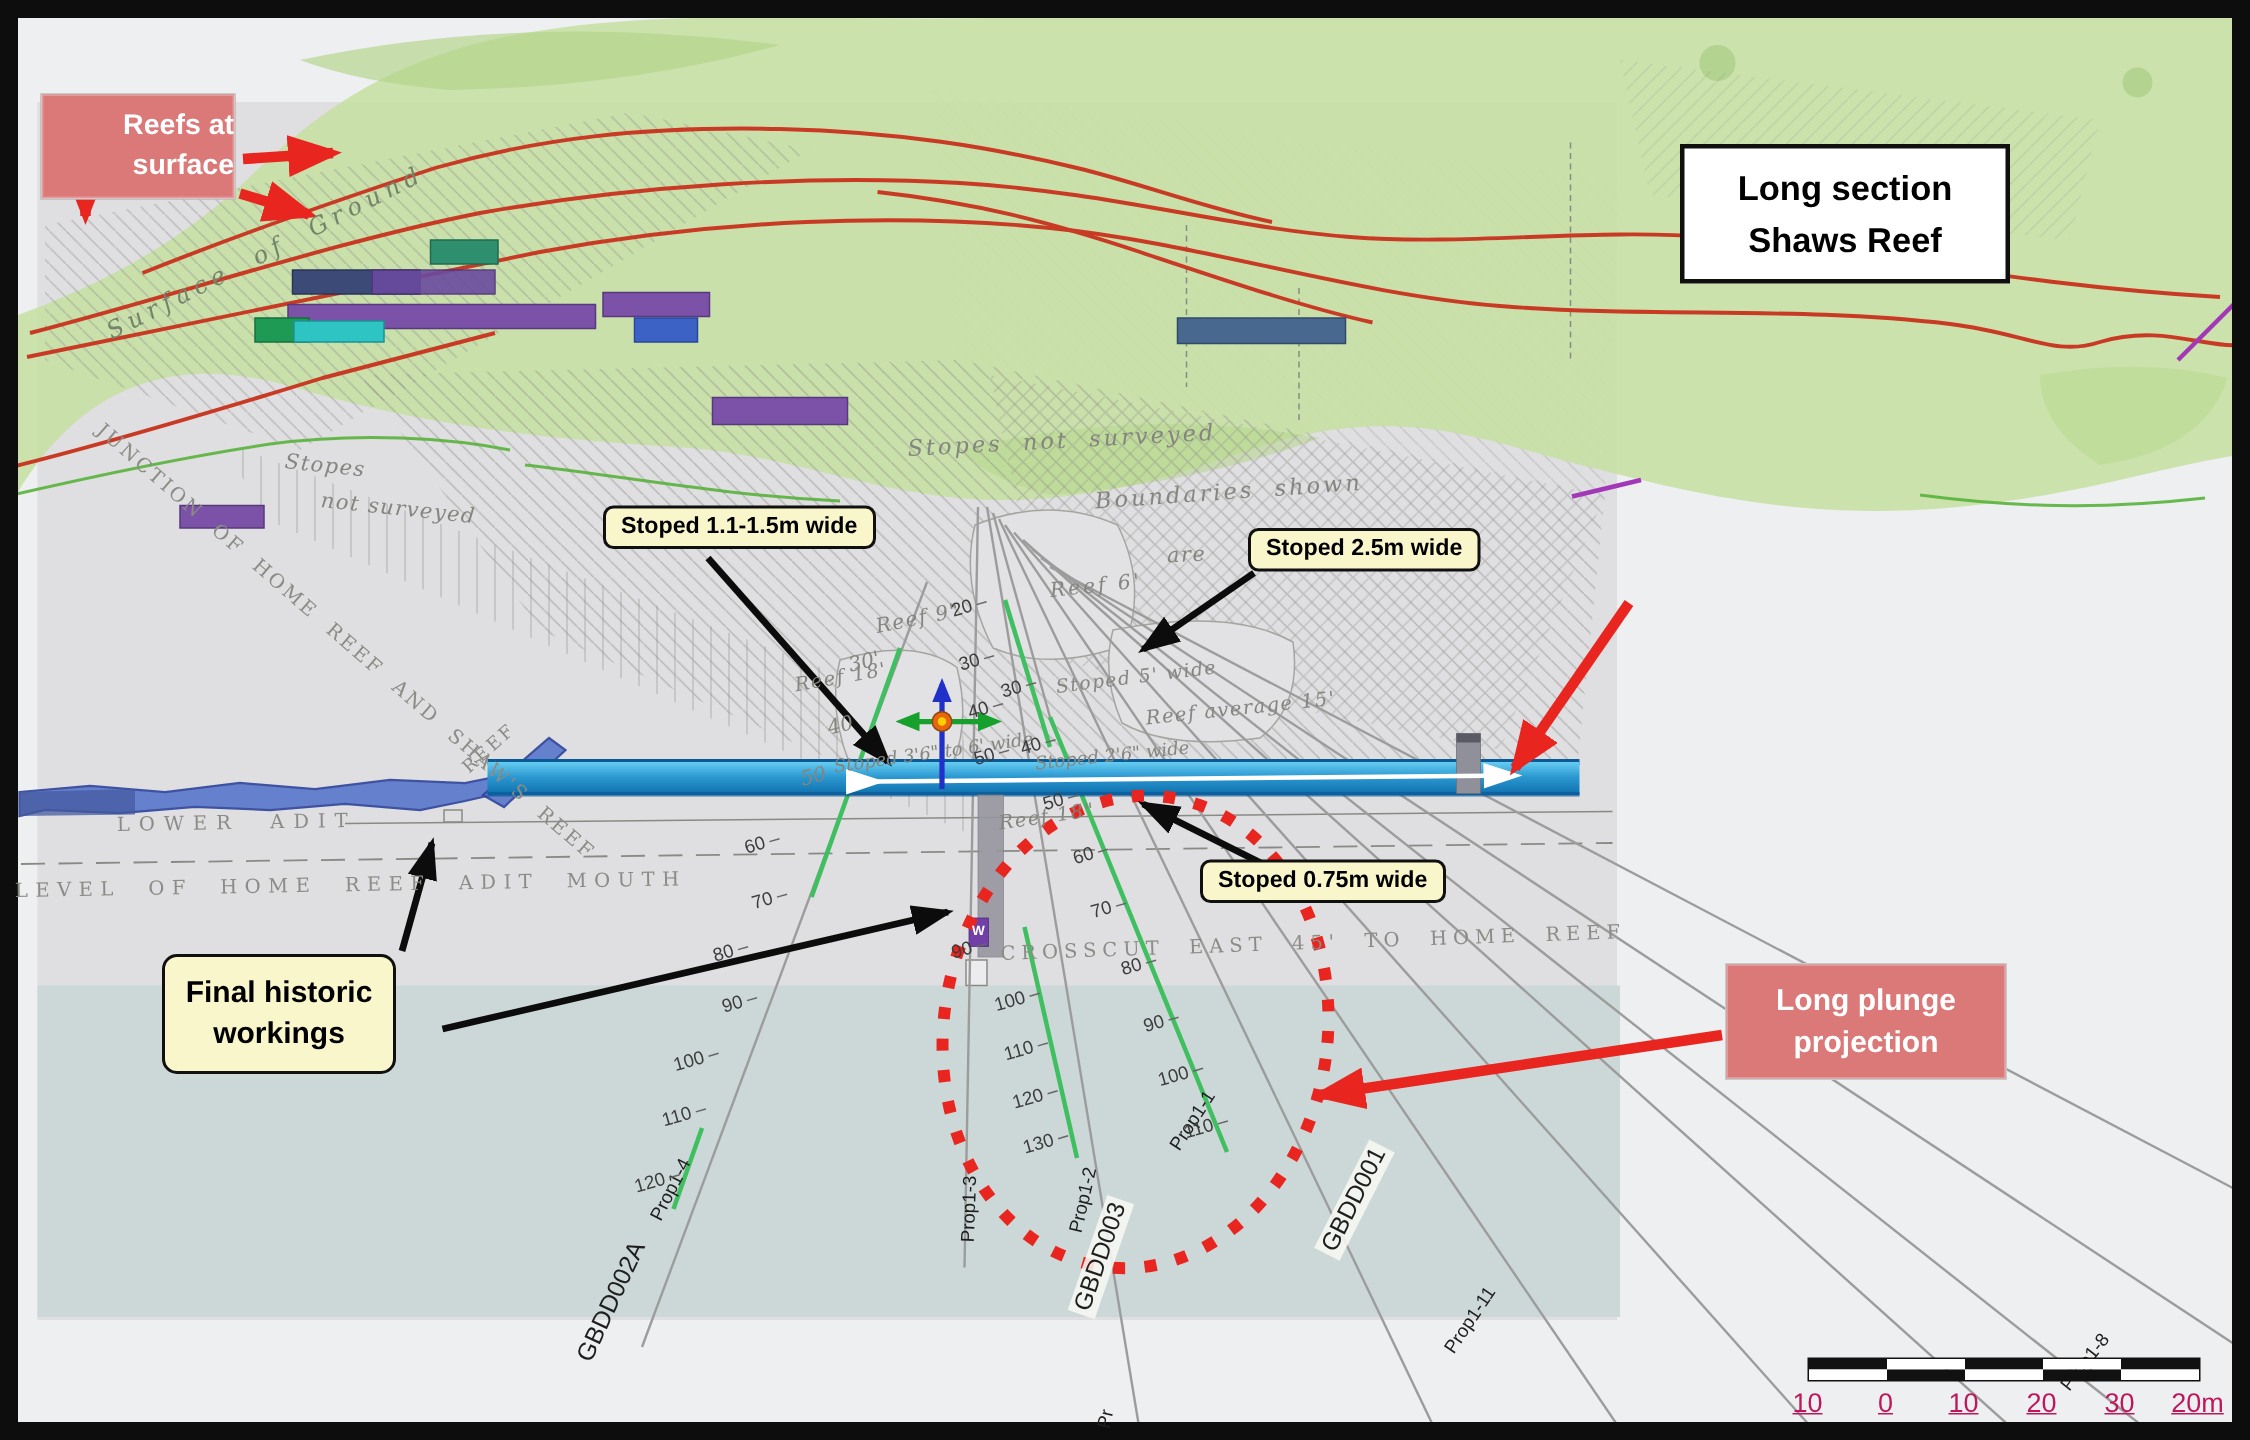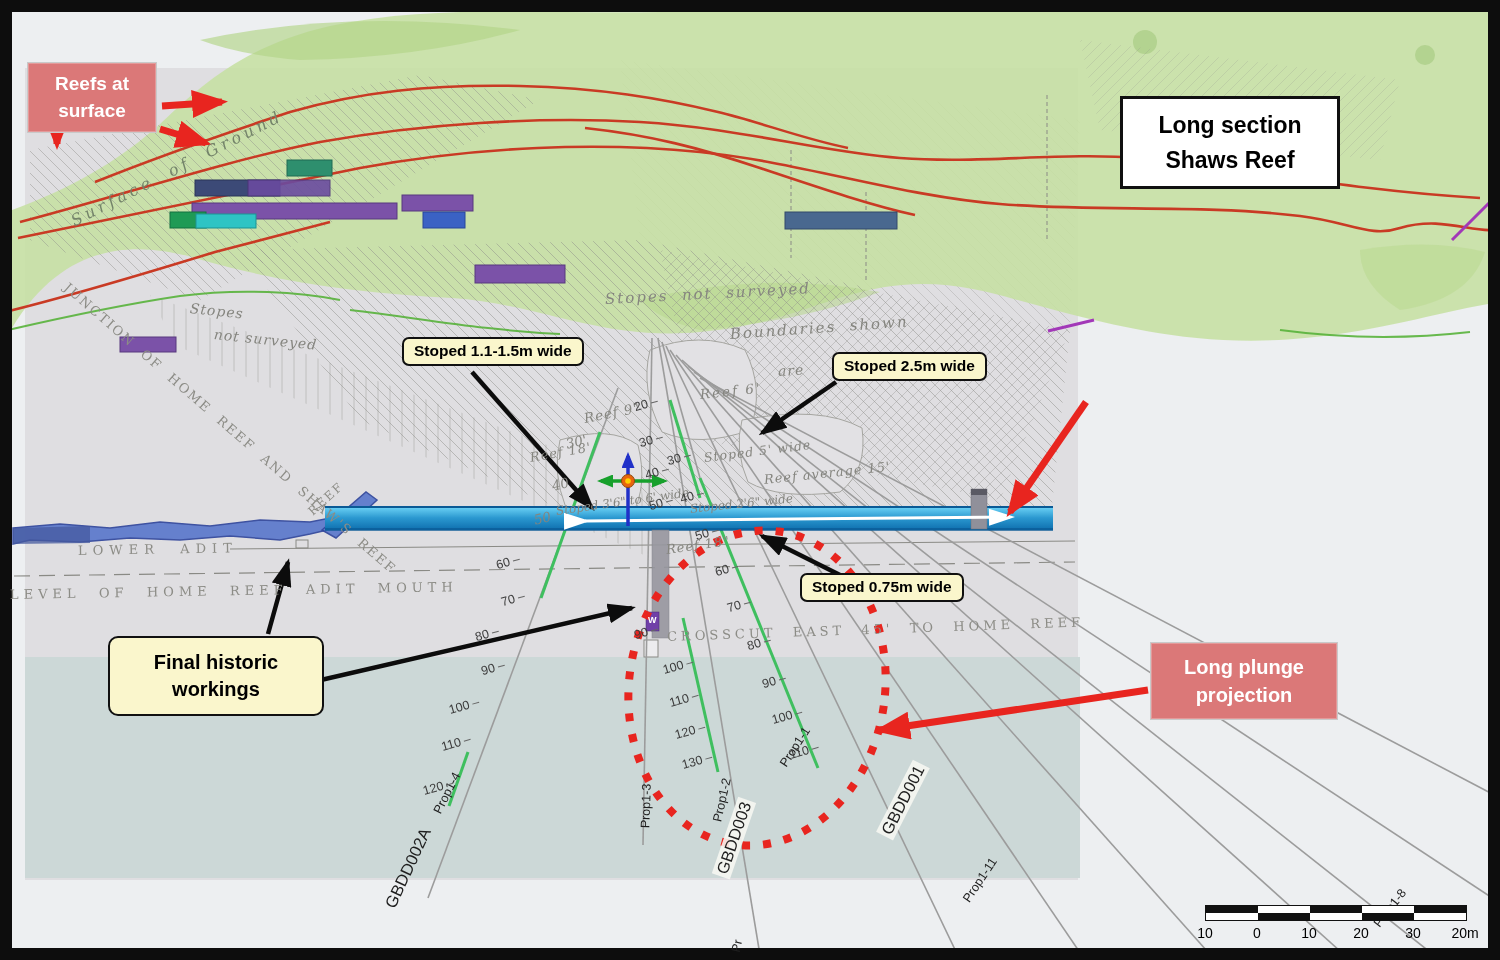--- a/index.html
+++ b/index.html
@@ -14,29 +14,29 @@
   .dm{font-family:"Liberation Sans",sans-serif;color:#3c3c3c;}
   .dm::after{content:"";display:inline-block;width:7px;height:1px;background:#666;
              margin-left:3px;vertical-align:middle;}
   .dl{font-family:"Liberation Sans",sans-serif;color:#1e1e1e;}
   .dlbg{background:rgba(247,247,243,.88);padding:0 3px;}
   .red-label{position:absolute;background:#db7878;color:#fff;font-weight:bold;text-align:center;
              border:1px solid #c9c9c9;line-height:1.4;box-shadow:0 0 0 1px rgba(255,255,255,.25) inset;}
   .callout{position:absolute;background:#faf6cc;border:2px solid #101010;border-radius:7px;
            font-weight:bold;color:#000;font-size:15.5px;padding:3px 10px 4px;white-space:nowrap;}
   .callout.big{font-size:20px;white-space:normal;width:152px;text-align:center;
-               padding:11px 30px;border-radius:10px;border-width:2.5px;line-height:1.35;}
+               padding:11px 0;border-radius:10px;border-width:2.5px;line-height:1.35;}
   #title-box{position:absolute;left:1120px;top:96px;width:214px;background:#fff;
              border:3px solid #101010;text-align:center;font-weight:bold;font-size:23px;
              color:#000;padding:9px 0;line-height:1.5;}
   #scalebar{position:absolute;left:1205px;top:903px;width:262px;height:44px;}
   #sb-bar{position:absolute;left:0;top:2px;width:260px;height:14px;border:1px solid #111;
           display:flex;flex-wrap:wrap;}
   .sb-cell{width:52px;height:7px;box-sizing:border-box;}
-  .sb-lab{position:absolute;top:22px;transform:translateX(-50%);font-size:14px;color:#000000;}
+  .sb-lab{position:absolute;top:22px;transform:translateX(-50%);font-size:18px;color:#be185d;text-decoration:underline;}
 </style>
 </head>
 <body>
 
 <div id="stage">
 
 <svg width="1500" height="960" viewBox="0 0 1500 960">
   <defs>
     <pattern id="hatch1" width="11" height="11" patternUnits="userSpaceOnUse">
       <path d="M0,11 L11,0" stroke="#8f8f8a" stroke-width="1"></path>
@@ -272,21 +272,21 @@
       <span class="float dm" style="left: 804px; top: 751px; font-size: 12.5px; transform: translate(-50%, -50%) rotate(-16deg);">110</span>
       <span class="float dm" style="left: 508px; top: 562px; font-size: 12.5px; transform: translate(-50%, -50%) rotate(-16deg);">60</span>
       <span class="float dm" style="left: 513px; top: 599px; font-size: 12.5px; transform: translate(-50%, -50%) rotate(-16deg);">70</span>
       <span class="float dm" style="left: 487px; top: 634px; font-size: 12.5px; transform: translate(-50%, -50%) rotate(-16deg);">80</span>
       <span class="float dm" style="left: 493px; top: 668px; font-size: 12.5px; transform: translate(-50%, -50%) rotate(-16deg);">90</span>
       <span class="float dm" style="left: 464px; top: 706px; font-size: 12.5px; transform: translate(-50%, -50%) rotate(-16deg);">100</span>
       <span class="float dm" style="left: 456px; top: 743px; font-size: 12.5px; transform: translate(-50%, -50%) rotate(-16deg);">110</span>
       <span class="float dm" style="left: 438px; top: 787px; font-size: 12.5px; transform: translate(-50%, -50%) rotate(-16deg);">120</span>
     </div>
 
-<div class="red-label" id="lbl-reefs" style="left:27px;top:62px;width:128px;font-size:19px;padding:8px 0;">Reefs at surface</div>
+<div class="red-label" id="lbl-reefs" style="left:27px;top:62px;width:128px;font-size:19px;padding:8px 0;text-align:right;">Reefs at surface</div>
 
 
 <div class="red-label" id="lbl-plunge" style="left:1150px;top:642px;width:186px;font-size:20px;padding:10px 0;">Long plunge projection</div>
 
 <div class="callout" style="left:402px;top:337px;">Stoped 1.1-1.5m wide</div>
 <div class="callout" style="left:832px;top:352px;">Stoped 2.5m wide</div>
 <div class="callout" style="left:800px;top:573px;">Stoped 0.75m wide</div>
 <div class="callout big" style="left:108px;top:636px;">Final historic workings</div>
 
 <div id="title-box">

